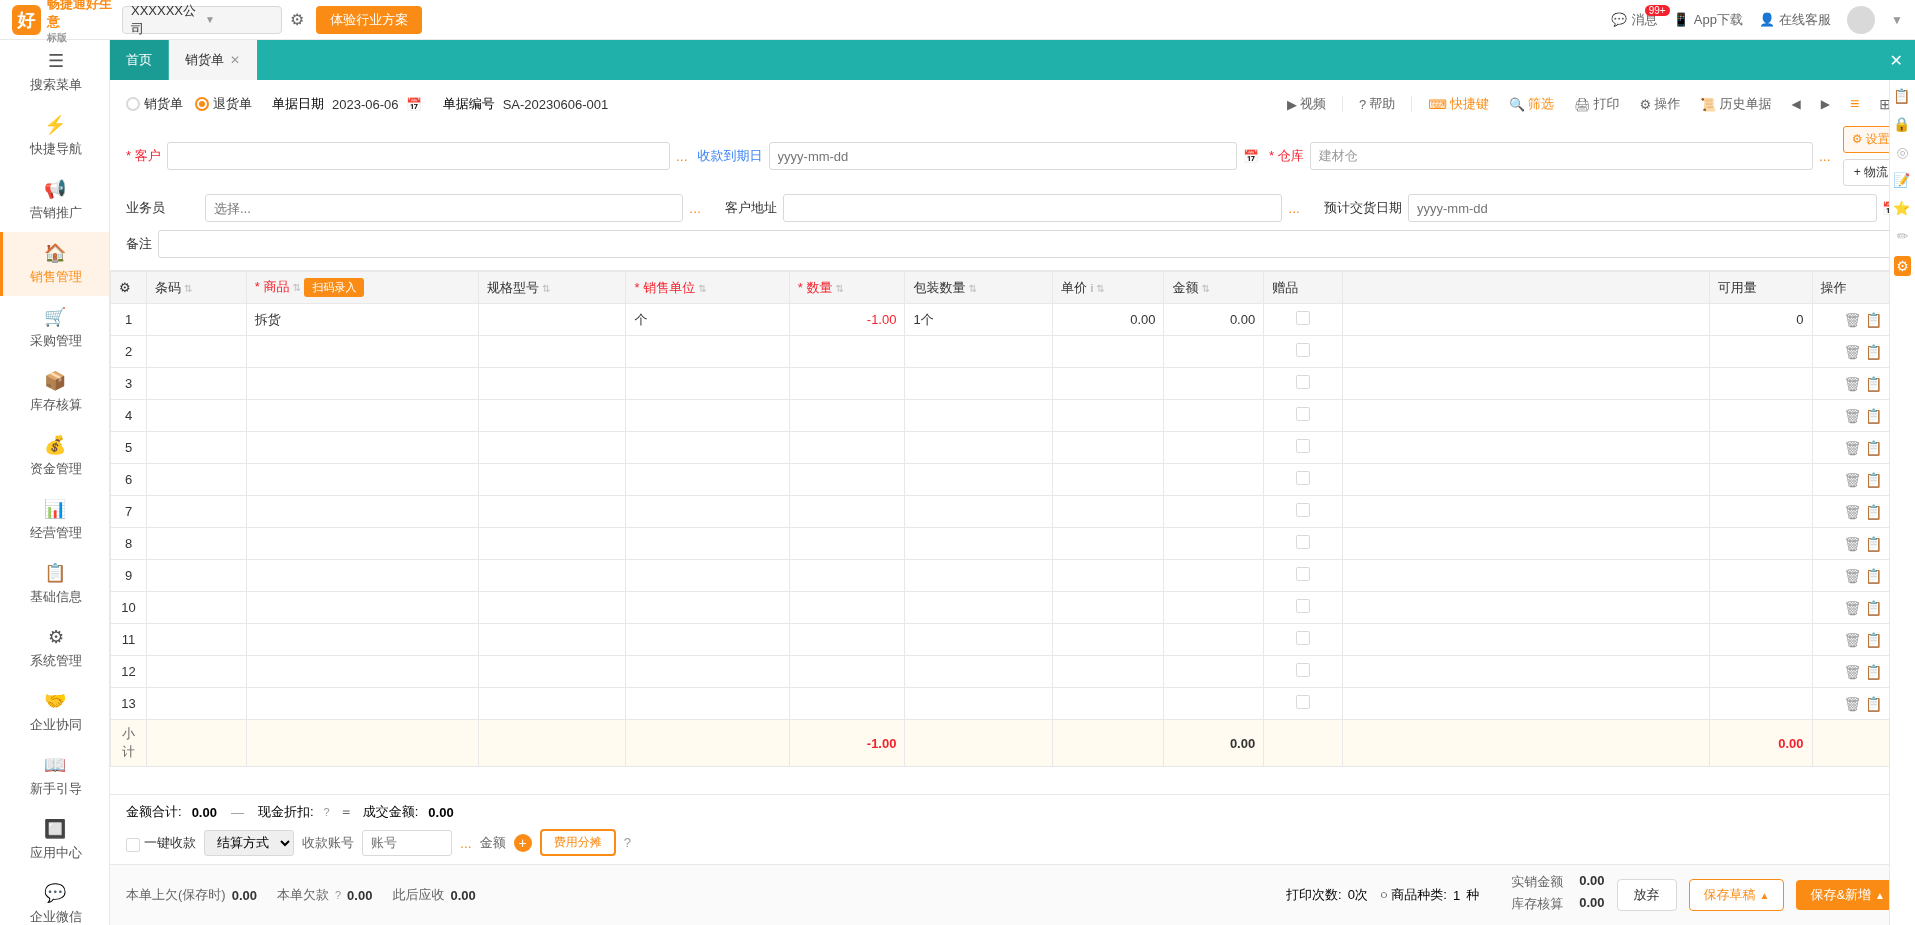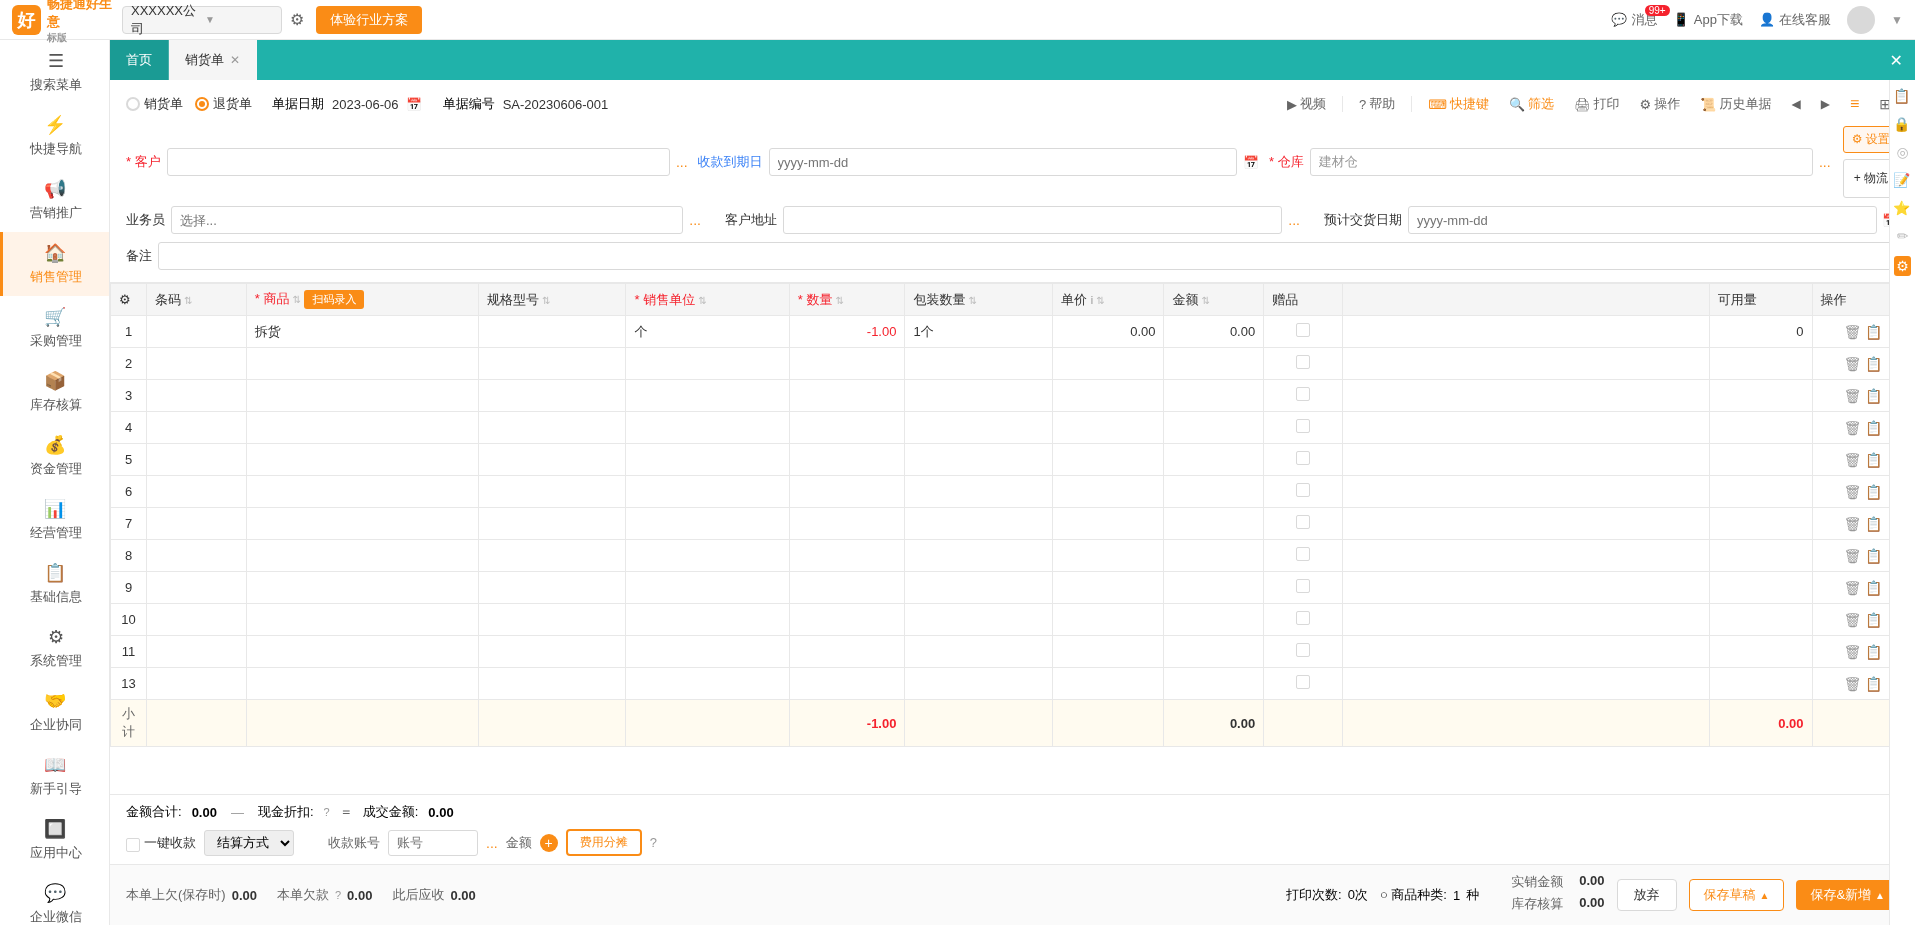--- a/index.html
+++ b/index.html
@@ -61,21 +61,21 @@
     .form-area {
       background: #fff; padding: 12px 16px; border-bottom: 1px solid #e8e8e8;
     }
     .radio-group { display: flex; align-items: center; gap: 12px; }
     .radio-item { display: flex; align-items: center; gap: 4px; cursor: pointer; color: #333; }
     .radio-dot { width: 14px; height: 14px; border: 2px solid #d9d9d9; border-radius: 50%; }
     .radio-dot.active { border-color: #fa8c16; position: relative; }
     .radio-dot.active::after { content: ''; position: absolute; top: 2px; left: 2px; width: 6px; height: 6px; background: #fa8c16; border-radius: 50%; }
     .form-input { border: 1px solid #d9d9d9; border-radius: 3px; padding: 3px 8px; height: 28px; min-width: 120px; color: #999; background: #fff; }
     .btn-setting { background: #fff7f0; border: 1px solid #fa8c16; color: #fa8c16; border-radius: 3px; padding: 4px 4px; cursor: pointer; font-size: 12px; }
-    .btn-logistics { background: #fff; border: 1px solid #d9d9d9; color: #333; border-radius: 3px; padding: 10px 10px; cursor: pointer; font-size: 12px; }
+    .btn-logistics { background: #fff; border: 1px solid #d9d9d9; color: #333; border-radius: 3px; padding: 4px 10px; cursor: pointer; font-size: 12px; }
     .ellipsis-btn { color: #fa8c16; cursor: pointer; font-size: 14px; }
     .cal-icon { color: #999; cursor: pointer; }
 
     
     .table-wrap { flex: 1; overflow: auto; background: #fff; }
     .data-table { width: 100%; border-collapse: collapse; }
     .data-table th {
       background: #f5f5f5; border: 1px solid #e8e8e8; padding: 6px 8px;
       text-align: left; font-weight: normal; color: #333; white-space: nowrap; position: sticky; top: 0; z-index: 2;
     }
@@ -330,21 +330,21 @@
       </div>
       <div style="display:flex;flex-direction:column;gap:6px;margin-left:12px;">
         <button class="btn-setting">⚙ 设置</button>
         <button class="btn-logistics">+ 物流</button>
       </div>
     </div>
 
     <div style="display:grid;grid-template-columns:1fr 1fr 1fr;gap:24px;margin-bottom:8px;">
       <div style="display:flex;align-items:center;gap:6px;">
         <span style="color:#333;white-space:nowrap;">业务员</span>
-        <input class="form-input" style="flex: 1 1 0%;" placeholder="选择...">
+        <input class="form-input" style="flex: 1 1 0%; margin-left: 34px;" placeholder="选择...">
         <span class="ellipsis-btn">...</span>
       </div>
       <div style="display:flex;align-items:center;gap:6px;">
         <span style="color:#333;white-space:nowrap;">客户地址</span>
         <input class="form-input" style="flex: 1 1 0%;" placeholder="">
         <span class="ellipsis-btn">...</span>
       </div>
       <div style="display:flex;align-items:center;gap:6px;">
         <span style="color:#333;white-space:nowrap;">预计交货日期</span>
         <input class="form-input" style="flex: 1 1 0%;" placeholder="yyyy-mm-dd">
@@ -573,20 +573,38 @@
       <td style="text-align:center;"><span class="checkbox"></span></td>
       <td style="min-width:200px;"></td>
       <td style="text-align:right;"></td>
       <td style="text-align:center;">
         <button class="op-btn">🗑</button>
         <button class="op-btn">📋</button>
       </td>
     </tr>
           <tr>
       <td class="col-num">11</td>
+      <td></td>
+      <td style="color:#333;"></td>
+      <td></td>
+      <td></td>
+      <td style="text-align:right;color:#333;"></td>
+      <td></td>
+      <td style="text-align:right;"></td>
+      <td style="text-align:right;"></td>
+      <td style="text-align:center;"><span class="checkbox"></span></td>
+      <td style="min-width:200px;"></td>
+      <td style="text-align:right;"></td>
+      <td style="text-align:center;">
+        <button class="op-btn">🗑</button>
+        <button class="op-btn">📋</button>
+      </td>
+    </tr>
+          <tr>
+      <td class="col-num">12</td>
       <td></td>
       <td style="color:#333;"></td>
       <td></td>
       <td></td>
       <td style="text-align:right;color:#333;"></td>
       <td></td>
       <td style="text-align:right;"></td>
       <td style="text-align:right;"></td>
       <td style="text-align:center;"><span class="checkbox"></span></td>
       <td style="min-width:200px;"></td>
@@ -647,21 +665,21 @@
       <span style="font-weight:bold;">0.00</span>
     </div>
     <div class="payment-row">
       <label class="checkbox-label">
         <span class="checkbox"></span>
         <span>一键收款</span>
       </label>
       <select class="payment-input">
         <option>结算方式</option>
       </select>
-      <span style="color:#666;margin-left:26px;">收款账号</span>
+      <span style="color:#666;">收款账号</span>
       <input class="payment-input" placeholder="账号" style="">
       <span class="ellipsis-btn">...</span>
       <span style="color:#666;">金额</span>
       <button class="add-btn">+</button>
       <button class="expense-btn">费用分摊</button>
       <span class="question-icon">?</span>
     </div>
   </div>
 
   <div class="footer-bar">

